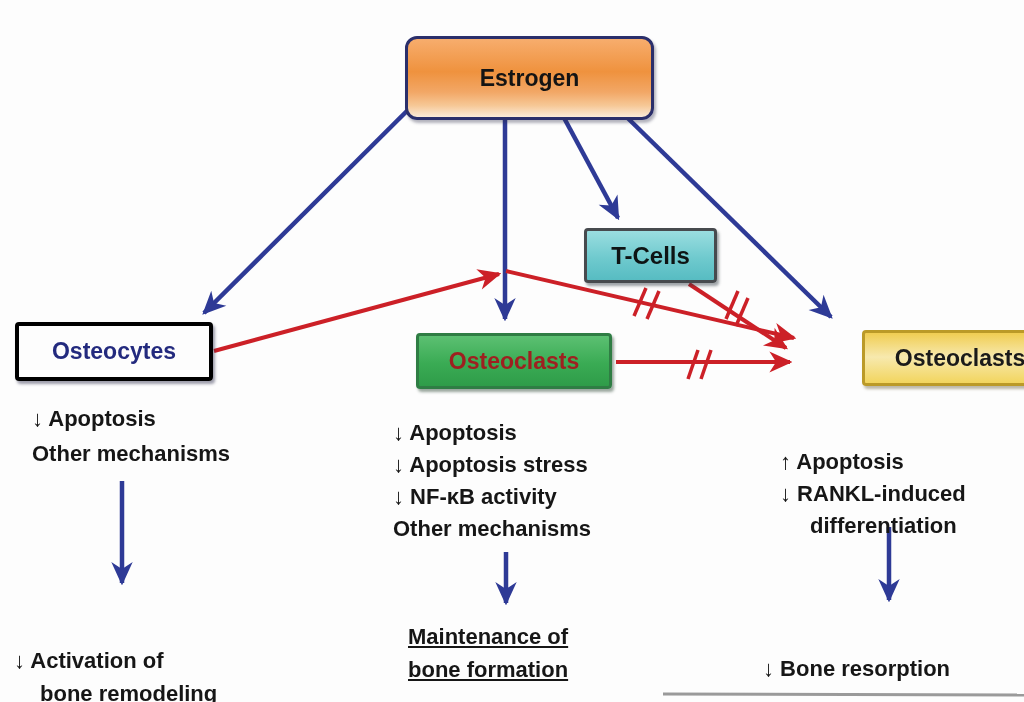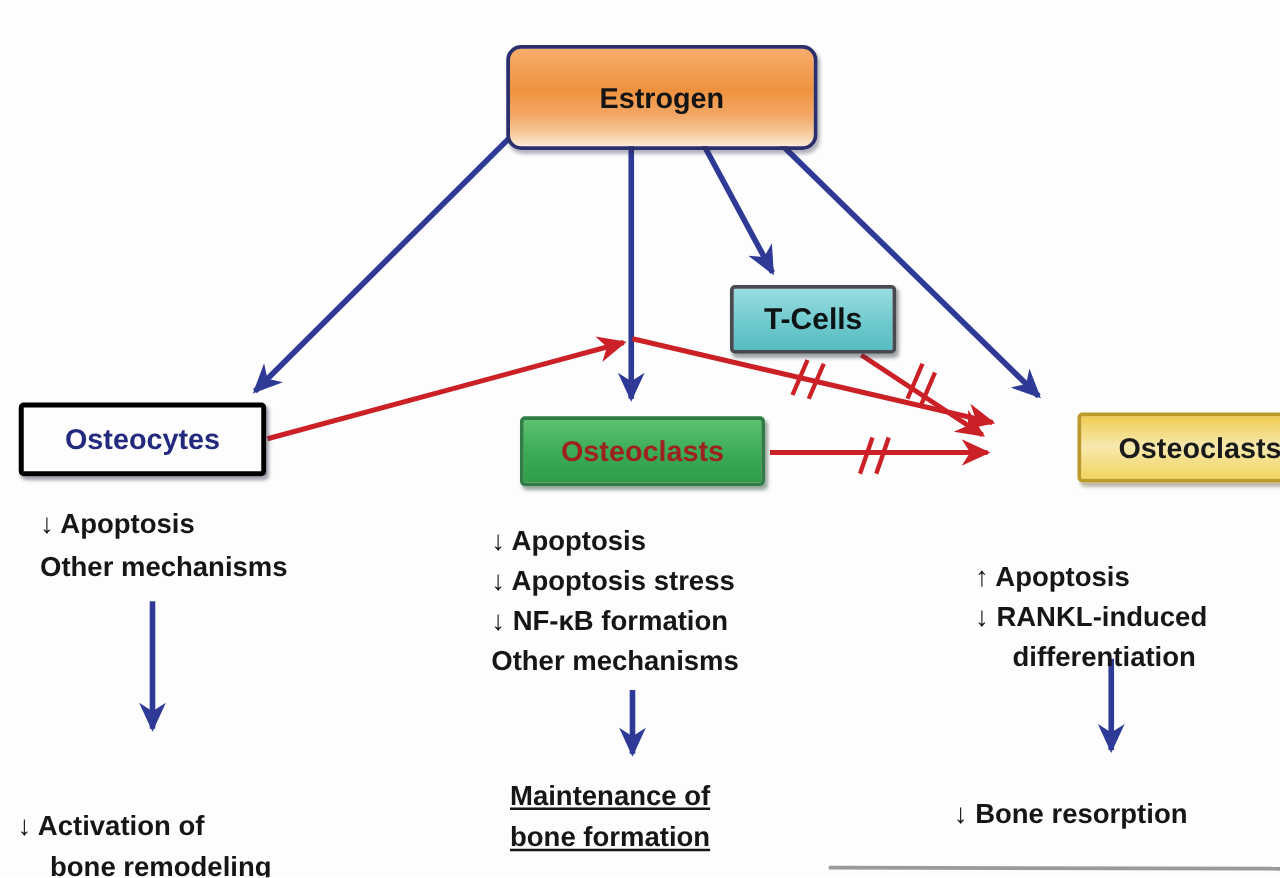--- a/index.html
+++ b/index.html
@@ -108,37 +108,37 @@
   </div>
 
   <div class="anno" style="left:32px;top:401px;line-height:35px;">
     <div>↓ Apoptosis</div>
     <div>Other mechanisms</div>
   </div>
 
   <div class="anno" style="left:393px;top:417px;line-height:32px;">
     <div>↓ Apoptosis</div>
     <div>↓ Apoptosis stress</div>
-    <div>↓ NF-κB formation</div>
+    <div>↓ NF-κB activity</div>
     <div>Other mechanisms</div>
   </div>
 
   <div class="anno" style="left:780px;top:406px;line-height:32px;margin-top:40px;">
     <div>↑ Apoptosis</div>
     <div>↓ RANKL-induced</div>
     <div class="indent2">differentiation</div>
   </div>
 
   <div class="anno" style="left:14px;top:644px;">
     <div>↓ Activation of</div>
     <div class="indent1">bone remodeling</div>
   </div>
 
   <div class="anno" style="left:408px;top:620px;text-decoration:underline;">
     <div>Maintenance of</div>
     <div>bone formation</div>
   </div>
 
-  <div class="anno" style="left:763px;top:634px;">
+  <div class="anno" style="left:763px;top:652px;">
     <div>↓ Bone resorption</div>
   </div>
 
 </div>
 
 </body></html>

